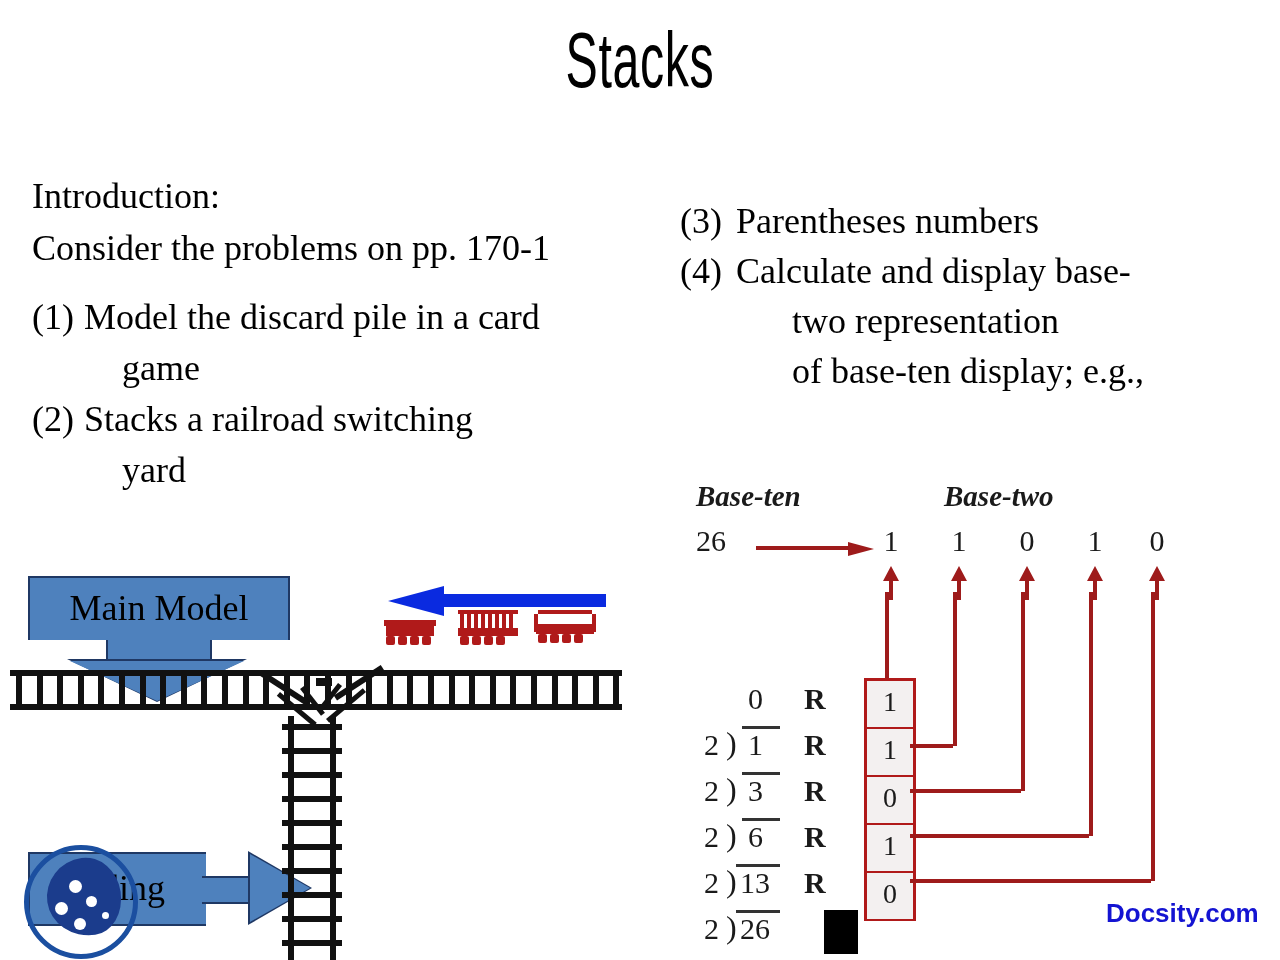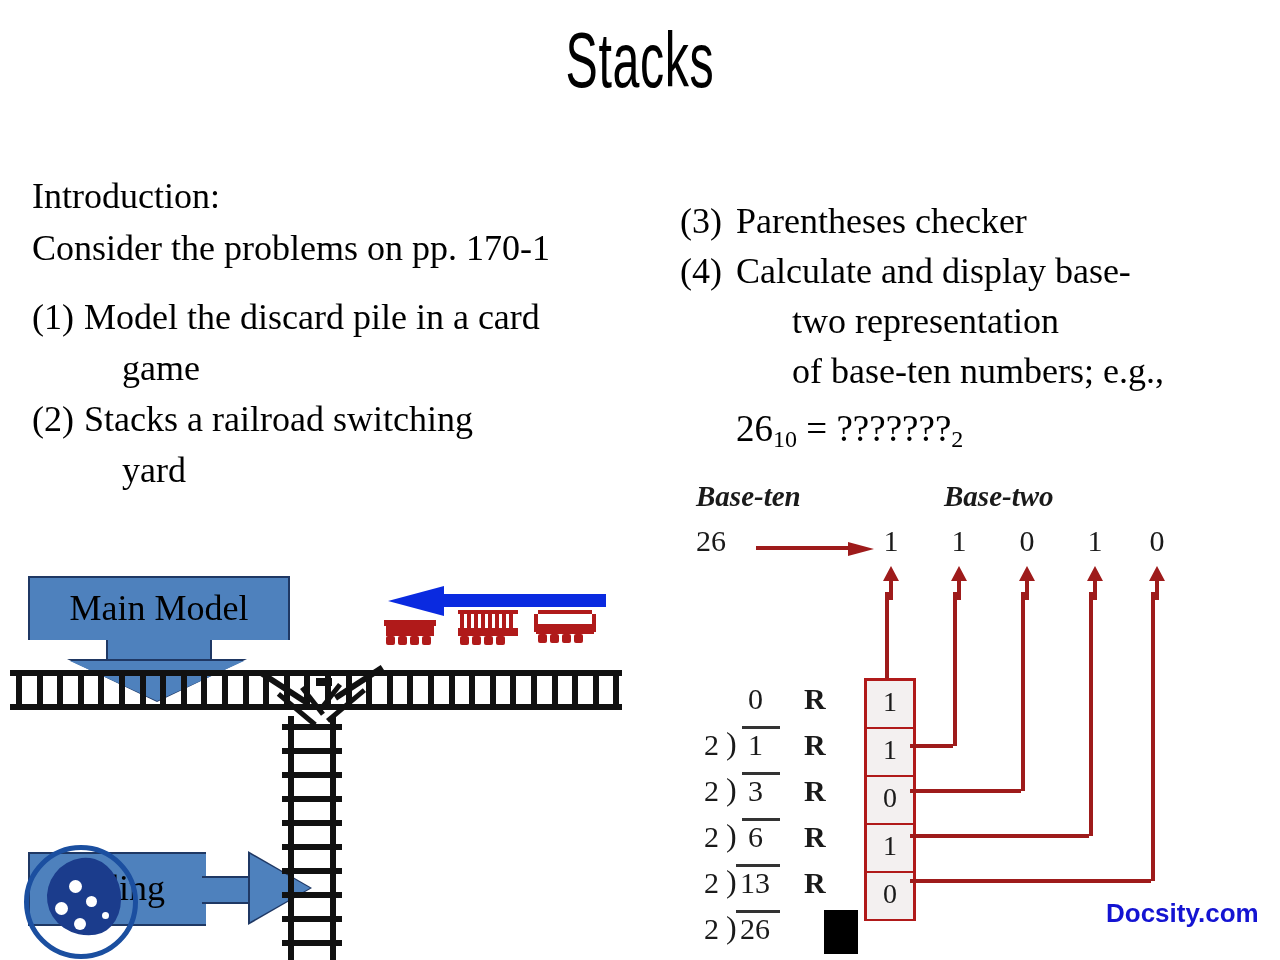--- a/index.html
+++ b/index.html
@@ -235,36 +235,31 @@
           <span>Stacks a railroad switching</span>
           <span class="cont">yard</span>
         </span>
       </div>
     </div>
   </div>
 
   <div id="right-column">
     <div class="r-item">
       <span class="marker">(3)</span>
-      <span class="body">Parentheses checker</span>
+      <span class="body">Parentheses numbers</span>
     </div>
     <div class="r-item">
       <span class="marker">(4)</span>
       <span class="body">
         <span>Calculate and display base-</span>
         <span class="cont">two representation</span>
-        <span class="cont">of base-ten numbers; e.g.,</span>
+        <span class="cont">of base-ten display; e.g.,</span>
       </span>
     </div>
 
-    <div id="base-eq">
-      <span>26</span><sub>10</sub>
-      <span>=</span>
-      <span>???????</span><sub>2</sub>
-    </div>
   </div>
 
   <div id="railroad">
 
     <div class="banner" id="main-track-banner">
       <div class="box">Main Model</div>
       <div class="tail">
         <div class="shaft"></div>
         <div class="head-o"></div>
         <div class="head"></div>

